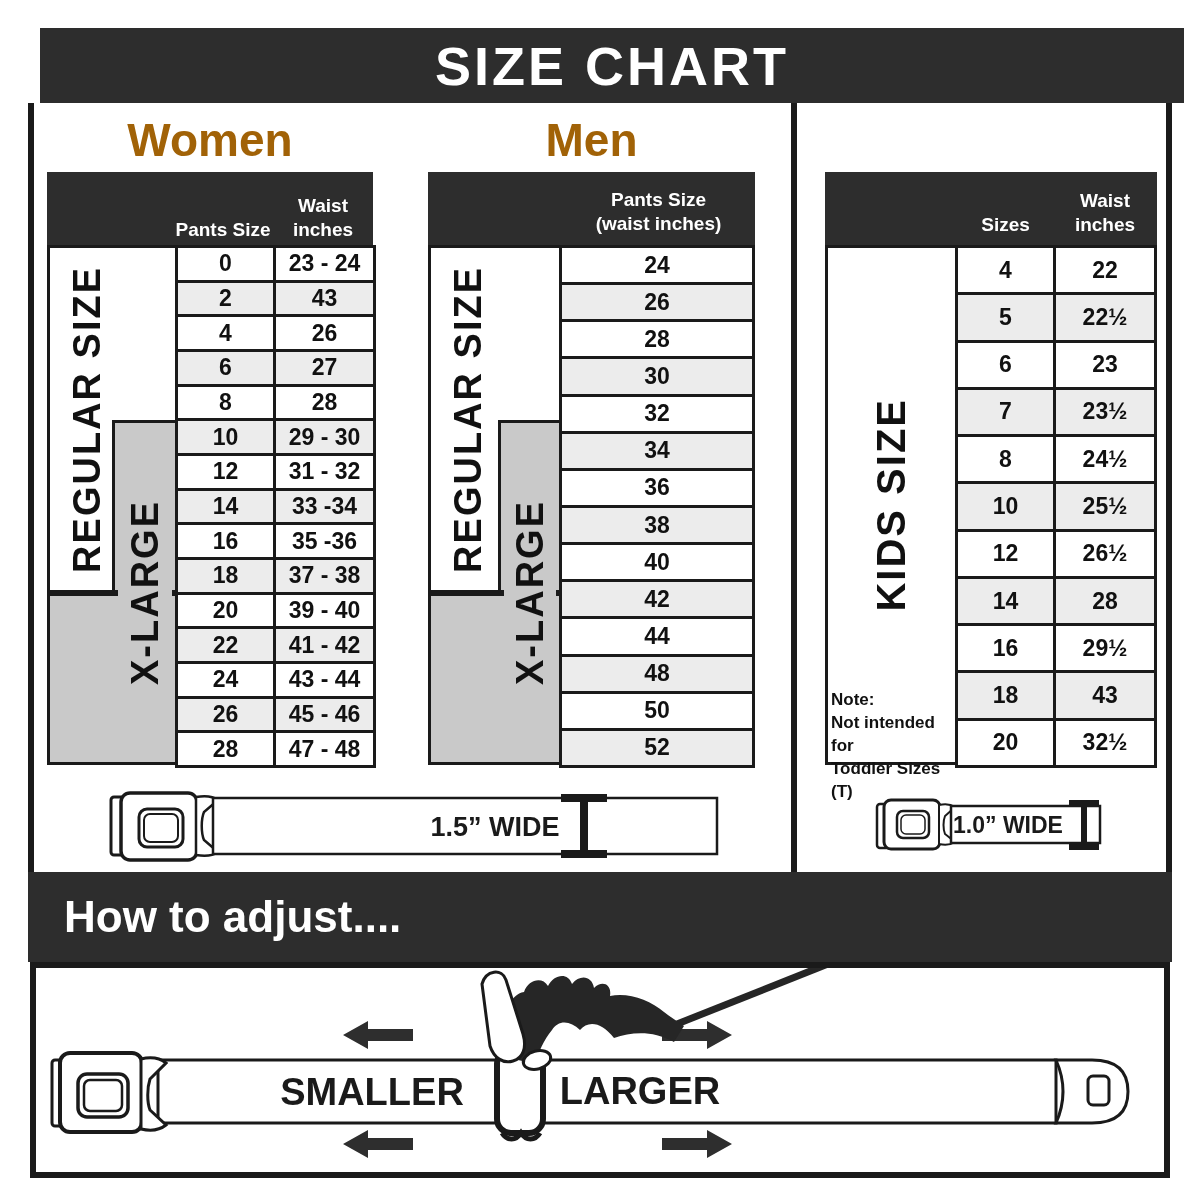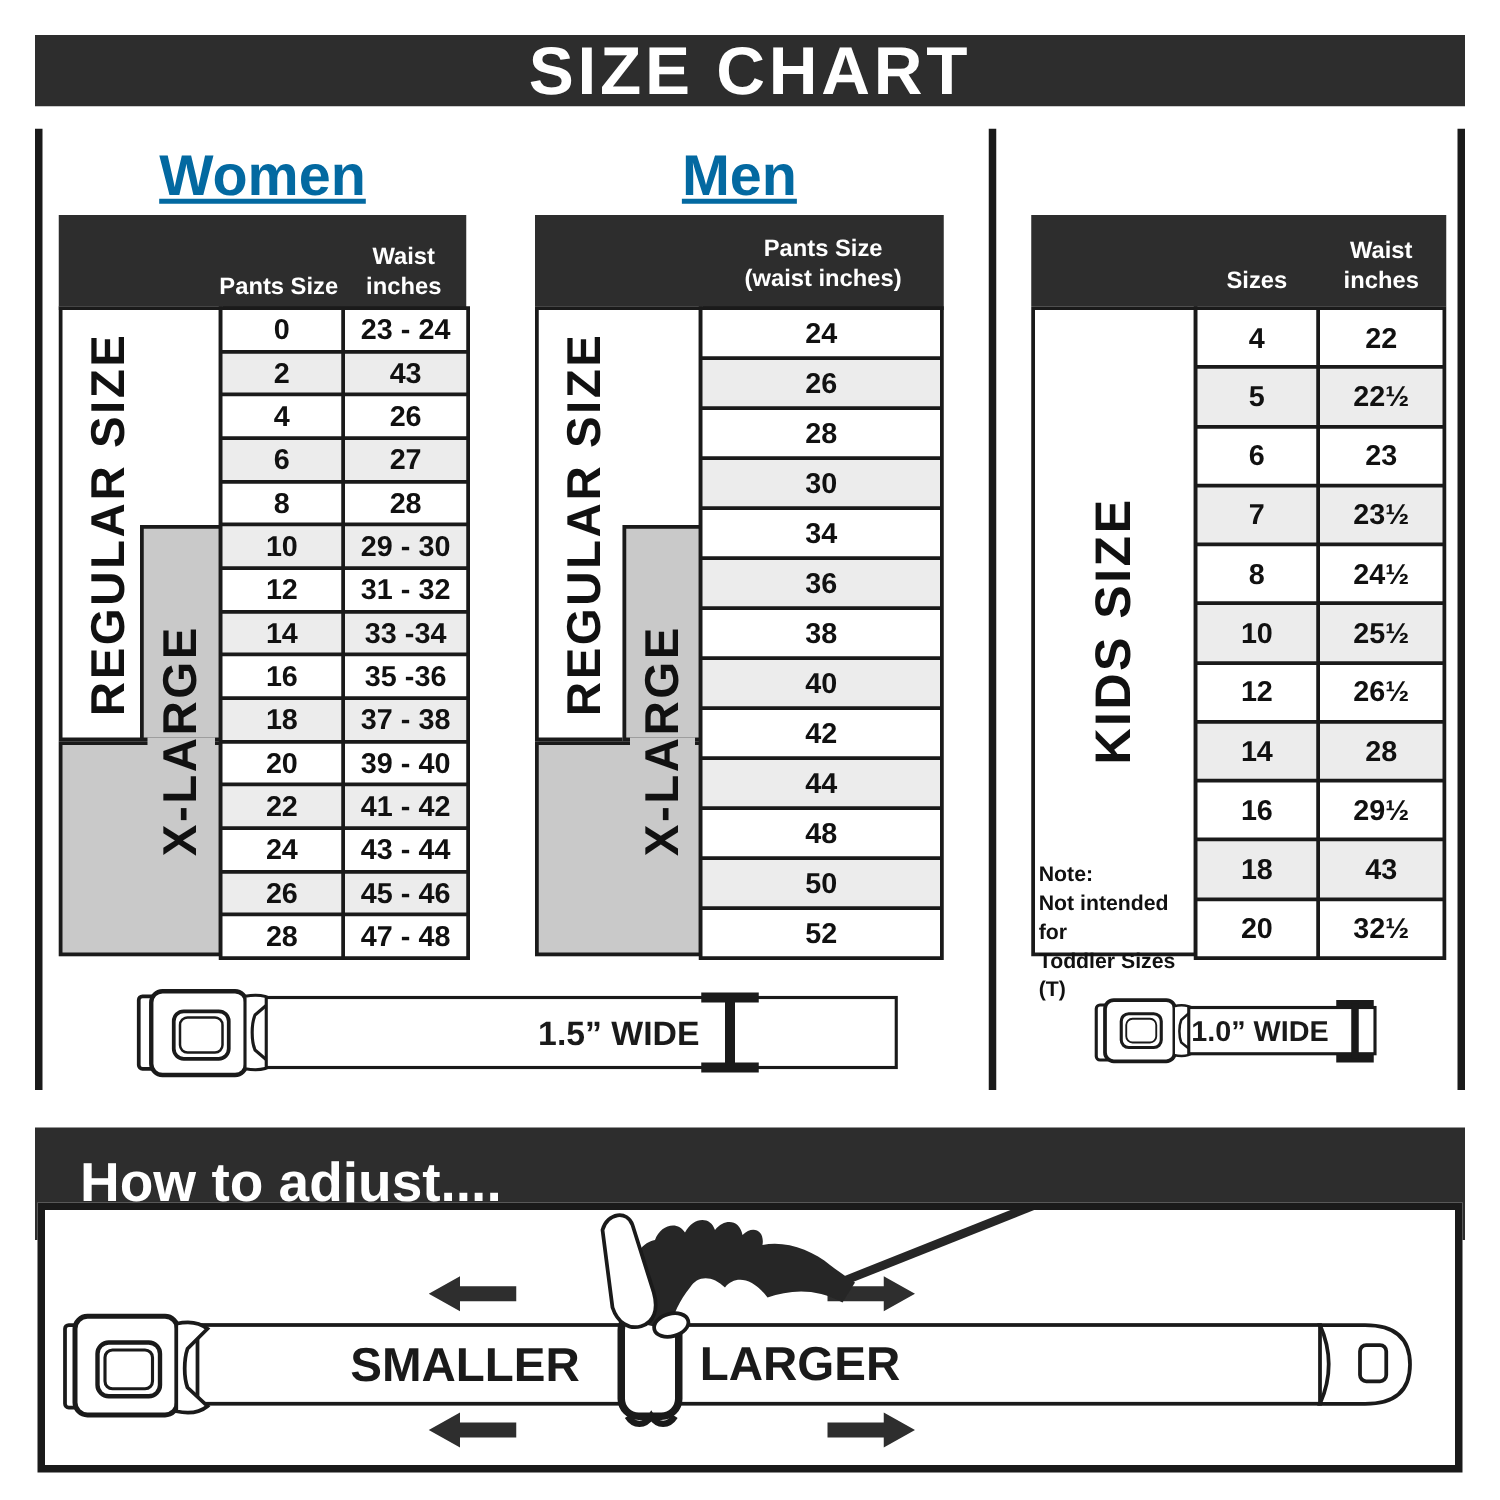--- a/index.html
+++ b/index.html
@@ -1,21 +1,21 @@
 <!DOCTYPE html>
 <html><head>
 <meta charset="utf-8">
 <style>
   html,body{margin:0;padding:0;background:#fff;}
   #page{position:relative;width:1200px;height:1200px;background:#fff;
         font-family:"Liberation Sans",sans-serif;font-weight:bold;overflow:hidden;}
   .abs{position:absolute;}
   .bar{background:#2d2d2d;}
   .white-txt{color:#fff;}
-  .red-txt{color:#0369a1;text-decoration:underline;}
+  .red-txt{color:#a16207;}
   
   .sec-head{font-size:46px;text-align:center;line-height:56px;}
   
   .thead{background:#2d2d2d;color:#fff;}
   .thead .hlabel{position:absolute;font-size:19px;line-height:24px;text-align:center;white-space:nowrap;}
   
   .rows{display:grid;gap:3px;padding:3px;background:#1a1a1a;box-sizing:border-box;grid-auto-rows:1fr;}
   .cell{display:flex;align-items:center;justify-content:center;background:#fff;
         font-size:23px;color:#111;}
   .w-rows{grid-template-columns:95px 97px;}
@@ -27,35 +27,35 @@
   
   .lbl-box{background:#fff;border:3px solid #1a1a1a;box-sizing:border-box;}
   .gray-box{background:#c9c9c9;border:3px solid #1a1a1a;box-sizing:border-box;}
   .patch{background:#c9c9c9;}
   .vwrap{display:flex;align-items:center;justify-content:center;}
   .vtext{writing-mode:vertical-rl;transform:rotate(180deg);font-size:38px;
          letter-spacing:2px;color:#111;white-space:nowrap;}
   
   #title-bar{display:flex;align-items:center;justify-content:center;}
   #title-text{font-size:54px;letter-spacing:3px;}
-  #howto-bar{display:flex;align-items:center;margin-top:30px;}
+  #howto-bar{display:flex;align-items:center;}
   #howto-text{font-size:44px;padding-left:36px;}
   
   .note{font-size:17px;line-height:23px;color:#111;}
   
   #main-panel{background:#fff;border-left:6px solid #1a1a1a;border-right:6px solid #1a1a1a;box-sizing:border-box;}
   #bottom-panel{background:#fff;border:6px solid #1a1a1a;box-sizing:border-box;}
   svg text{font-family:"Liberation Sans",sans-serif;font-weight:bold;fill:#1a1a1a;}
 </style>
 </head>
 <body>
 
 <div id="page">
 
-  <div id="title-bar" class="abs bar" style="left:28px;top:28px;width:1144px;height:57px;">
+  <div id="title-bar" class="abs bar" style="left:40px;top:28px;width:1144px;height:75px;">
     <span id="title-text" class="white-txt">SIZE CHART</span>
   </div>
 
   <div id="main-panel" class="abs" style="left:28px;top:103px;width:1144px;height:769px;"></div>
   <div class="abs" style="left:791px;top:103px;width:6px;height:769px;background:#1a1a1a;"></div>
 
   <div class="abs sec-head red-txt" style="left:47px;top:112px;width:326px;">Women</div>
   <div class="abs sec-head red-txt" style="left:428px;top:112px;width:327px;">Men</div>
 
   <div class="abs thead" style="left:47px;top:172px;width:326px;height:76px;">
@@ -128,20 +128,21 @@
   <div class="abs patch" style="left:504px;top:590px;width:52px;height:9px;"></div>
   <div class="abs vwrap" style="left:498px;top:420px;width:64px;height:345px;">
     <span class="vtext">X-LARGE</span>
   </div>
 
   <div class="abs rows m-rows" style="left:559px;top:245px;width:196px;height:523px;">
     <div class="cell">24</div>
     <div class="cell">26</div>
     <div class="cell">28</div>
     <div class="cell">30</div>
+    <div class="cell">32</div>
     <div class="cell">34</div>
     <div class="cell">36</div>
     <div class="cell">38</div>
     <div class="cell">40</div>
     <div class="cell">42</div>
     <div class="cell">44</div>
     <div class="cell">48</div>
     <div class="cell">50</div>
     <div class="cell">52</div>
   </div>

